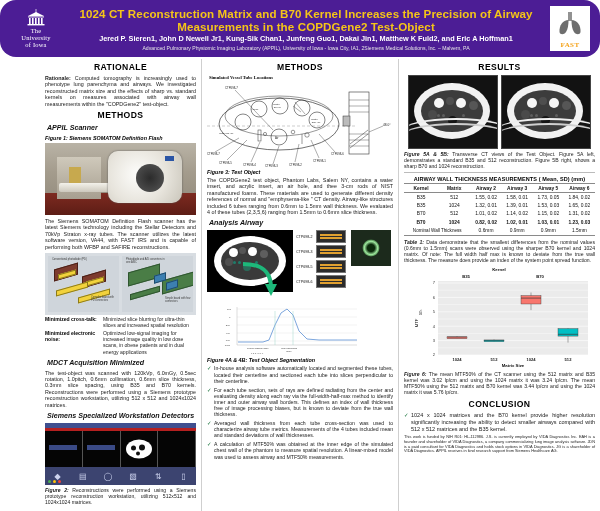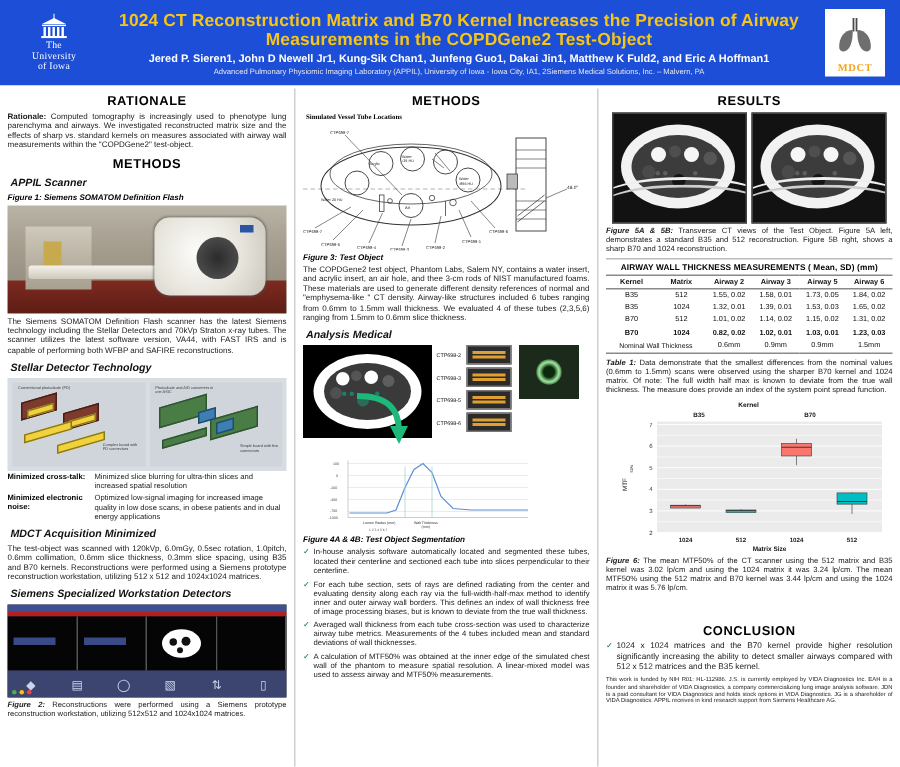--- a/index.html
+++ b/index.html
@@ -5,22 +5,22 @@
   html,body{margin:0;padding:0;background:#ffffff;}
   body{
     width:600px;height:511px;overflow:hidden;
     font-family:"Liberation Sans", sans-serif;
     color:#000;
   }
   .poster{position:relative;width:600px;height:511px;background:#fff;}
 
   
   .header{
-    position:relative;width:600px;height:57px;background:#1d4ed8;
-    display:flex;align-items:center;
+    position:relative;width:600px;height:57px;background:#4c1d95;
+    display:flex;align-items:center;border-radius:16px;
   }
   .logo-left{
     width:72px;height:57px;flex:0 0 72px;
     display:flex;flex-direction:column;align-items:center;justify-content:center;
     color:#fff;
   }
   .iowa-mark{width:26px;height:17px;position:relative;margin-bottom:1px;}
   .iowa-words{font-family:"Liberation Serif",serif;font-size:6.5px;line-height:7px;
       text-align:center;letter-spacing:.2px;}
   .iowa-words span{display:block;}
@@ -38,21 +38,21 @@
   .appl-box{width:40px;height:45px;background:#fff;position:relative;
       display:flex;flex-direction:column;align-items:center;justify-content:flex-end;}
   .appl-lungs{position:absolute;top:2px;left:5px;width:30px;height:30px;}
   .appl-text{font-size:7px;font-weight:bold;color:#f5a31a;letter-spacing:.4px;
       font-family:"Liberation Serif",serif;margin-bottom:2px;}
 
   
   .columns{position:relative;display:flex;width:600px;height:454px;
       padding:2px 0 0 0;box-sizing:border-box;background:#fff;}
   .col{box-sizing:border-box;padding:2px 5px 0 5px;position:relative;}
-  .col-1{width:196px;}
+  .col-1{width:196px;margin-left:40px;}
   .col-2{width:203px;border-left:1px solid #cfcfcf;border-right:1px solid #cfcfcf;}
   .col-3{width:201px;}
 
   .sec-head{
     text-align:center;font-size:8.6px;font-weight:bold;color:#000;
     letter-spacing:.4px;margin:1px 0 3px 0;
   }
   .sub-head{
     font-size:7.1px;font-weight:bold;font-style:italic;margin:4px 0 3px 2px;color:#111;
   }
@@ -205,21 +205,21 @@
     </div>
 
     <div class="logo-right">
       <div class="appl-box">
         <svg class="appl-lungs" viewBox="0 0 30 30">
           <rect x="0" y="0" width="30" height="30" fill="#ffffff"></rect>
           <path d="M14 4 L14 13 M16 4 L16 13" stroke="#4a4a4a" stroke-width="1.2"></path>
           <path d="M13.5 12 C8 12 4 17 4.5 24 C5 27 9 27 11 24 C13 21 13.5 17 13.5 12 Z" fill="#6e6e6e"></path>
           <path d="M16.5 12 C22 12 26 17 25.5 24 C25 27 21 27 19 24 C17 21 16.5 17 16.5 12 Z" fill="#6e6e6e"></path>
         </svg>
-        <div class="appl-text">MDCT</div>
+        <div class="appl-text">FAST</div>
       </div>
     </div>
   </div>
 
   <div class="columns">
 
     <div class="col col-1">
 
       <div class="sec-head">RATIONALE</div>
       <p class="body-text"><b>Rationale:</b><span> Computed tomography is increasingly used to phenotype lung parenchyma and airways. We investigated reconstructed matrix size and the effects of sharp vs. standard kernels on measures associated with airway wall measurements within the "COPDGene2" test-object.</span></p>
@@ -232,21 +232,20 @@
         <div class="floor"></div>
         <div class="cabinet"></div>
         <div class="cabdoor"></div>
         <div class="table"></div>
         <div class="gantry"></div>
         <div class="bore"></div>
         <div class="badge"></div>
       </div>
       <p class="body-text" style="margin-top:3px">The Siemens SOMATOM Definition Flash scanner has the latest Siemens technology including the Stellar Detectors and 70kVp Straton x-ray tubes. The scanner utilizes the latest software version, VA44, with FAST IRS and is capable of performing both WFBP and SAFIRE reconstructions.</p>
 
-      <div class="sub-head">Stellar Detector Technology</div>
       <div class="imgbox stellar">
         <div class="half">
           <div class="chipr" style="left:6px;top:10px;width:22px;height:10px;transform:skewY(-16deg);"></div>
           <div class="chip" style="left:10px;top:16px;width:16px;height:3px;transform:skewY(-16deg);"></div>
           <div class="chipr" style="left:34px;top:17px;width:22px;height:10px;transform:skewY(-16deg);"></div>
           <div class="chip" style="left:38px;top:23px;width:16px;height:3px;transform:skewY(-16deg);"></div>
           <div class="chip" style="left:8px;top:30px;width:30px;height:4px;transform:skewY(-16deg);"></div>
           <div class="chip" style="left:30px;top:37px;width:30px;height:4px;transform:skewY(-16deg);"></div>
           <div class="callout" style="left:4px;top:2px;width:38px;">Conventional photodiode (PD)</div>
           <div class="callout" style="right:2px;bottom:10px;width:26px;">Complex board with PD connectors</div>
@@ -368,21 +367,21 @@
           <text x="58" y="85" font-size="2.8" fill="#222" font-family="Liberation Sans, sans-serif">CTP698-3</text>
           <text x="82" y="84" font-size="2.8" fill="#222" font-family="Liberation Sans, sans-serif">CTP698-2</text>
           <text x="106" y="80" font-size="2.8" fill="#222" font-family="Liberation Sans, sans-serif">CTP698-1</text>
           <text x="124" y="73" font-size="2.8" fill="#222" font-family="Liberation Sans, sans-serif">CTP698-6</text>
         </svg>
       </div>
 
       <span class="fig-lbl">Figure 3: Test Object</span>
       <p class="body-text">The COPDGene2 test object, Phantom Labs, Salem NY, contains a water insert, and acrylic insert, an air hole, and thee 3-cm rods of NIST manufactured foams. These materials are used to generate different density references of normal and "emphysema-like " CT density.  Airway-like structures included 6 tubes ranging from 0.6mm to 1.5mm wall thickness. We evaluated 4 of these tubes (2,3,5,6) ranging from 1.5mm to 0.6mm slice thickness.</p>
 
-      <div class="sub-head">Analysis Medical</div>
+      <div class="sub-head">Analysis Airway</div>
 
       <div class="segfig">
         <div class="seg-ct">
           <div class="seg-ring"></div>
           <div class="seg-core"></div>
           <div class="seg-hole" style="left:22px;top:18px;width:9px;height:9px;background:#fff;"></div>
           <div class="seg-hole" style="left:41px;top:17px;width:9px;height:9px;background:#fff;"></div>
           <div class="seg-hole" style="left:32px;top:17px;width:7px;height:7px;background:#555;"></div>
           <div class="seg-hole" style="left:53px;top:20px;width:8px;height:8px;background:#5e5e5e;"></div>
           <div class="seg-hole" style="left:18px;top:28px;width:8px;height:8px;background:#505050;"></div>
@@ -643,21 +642,21 @@
             <text x="90" y="96">512</text>
             <text x="127" y="96">1024</text>
             <text x="164" y="96">512</text>
           </g>
           <text x="109" y="102" text-anchor="middle" font-size="4.3" font-weight="bold" font-family="Liberation Sans, sans-serif" fill="#111">Matrix Size</text>
         </svg>
       </div>
 
       <p class="fig-cap"><b>Figure 6:</b><span> The mean MTF50% of the CT scanner using the 512 matrix and B35 kernel was 3.02 lp/cm and using the 1024 matrix it was 3.24 lp/cm.  The mean MTF50% using the 512 matrix and B70 kernel was 3.44 lp/cm and using the 1024 matrix it was 5.76 lp/cm.</span></p>
 
-      <div class="sec-head" style="margin-top:20px">CONCLUSION</div>
+      <div class="sec-head" style="margin-top:4px">CONCLUSION</div>
       <ul class="chk-list">
         <li>
             <span class="chk">✓</span>
             <span class="chk-txt" style="font-size:5.5px;line-height:6.8px">1024 x 1024 matrices and the B70 kernel provide higher resolution significantly increasing the ability to detect smaller airways compared with 512 x 512 matrices and the B35 kernel.</span>
           </li>
       </ul>
 
       <p class="ack-text">This work is funded by NIH R01: HL-112986.  J.S. is currently employed by VIDA Diagnostics Inc. EAH is a founder and shareholder of VIDA Diagnostics, a company commercializing lung image analysis software.  JDN is a paid consultant for VIDA Diagnostics and holds stock options in VIDA Diagnostics. JG is a shareholder of VIDA Diagnostics. APPIL receives in kind research support from Siemens Healthcare AG.</p>
     </div>
 

